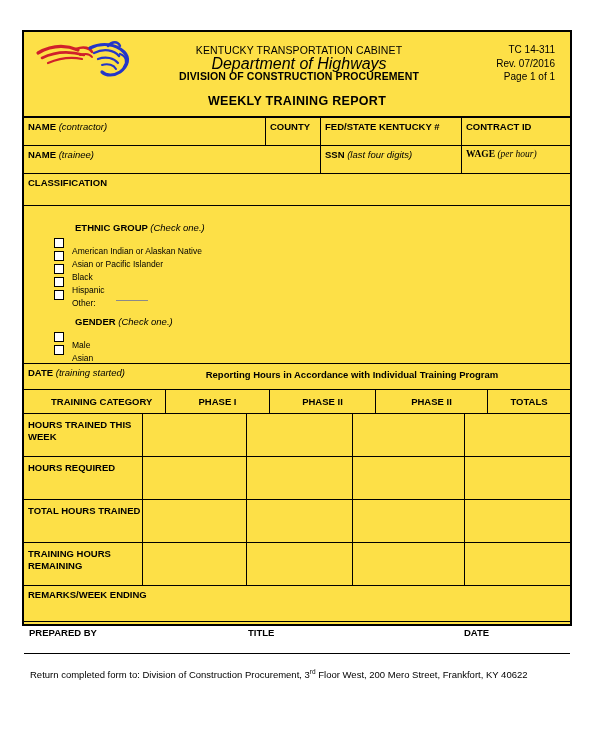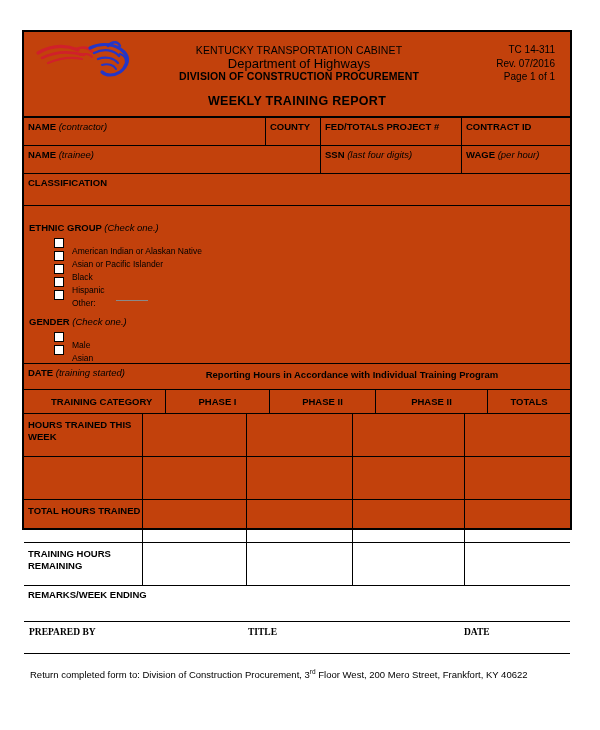--- a/index.html
+++ b/index.html
@@ -13,24 +13,24 @@
     font-family: "Liberation Sans", sans-serif;
     color: #000000;
     -webkit-font-smoothing: none;
   }
 
   .page {
     position: absolute;
     left: 22px;
     top: 30px;
     width: 550px;
-    height: 500px;
+    height: 596px;
     border: 2px solid #000;
     box-sizing: border-box;
-    background: #c2410c;
+    background: #fde047;
   }
 
   
   .header {
     position: relative;
     height: 86px;
     border-bottom: 2px solid #000;
     box-sizing: border-box;
   }
   .logo {
@@ -42,21 +42,21 @@
   }
   .agency {
     position: absolute;
     left: 130px;
     top: 12px;
     width: 290px;
     text-align: center;
     line-height: 13px;
   }
   .agency .l1 { font-size: 10.5px; letter-spacing: .1px; }
-  .agency .l2 { font-size: 13px; }
+  .agency .l2 { font-size: 16px; font-style: italic; }
   .agency .l3 { font-size: 10.5px; font-weight: bold; letter-spacing: .1px; }
   .doc-meta {
     position: absolute;
     right: 15px;
     top: 11px;
     text-align: right;
     font-size: 10px;
     line-height: 13.5px;
   }
   .form-title {
@@ -103,20 +103,21 @@
   .r-remarks { height: 36px; }
   .r-prep  { height: 32px; }
   .r-return { height: 40px; }
 
   
   .blk-title {
     position: absolute;
     font-size: 9.5px;
     font-weight: bold;
     white-space: nowrap;
+    margin-left: 46px;
   }
   .chk-row {
     position: absolute;
     height: 13px;
     font-size: 8.5px;
     font-weight: normal;
     white-space: nowrap;
   }
   .chk-box {
     position: absolute;
@@ -194,21 +195,20 @@
     white-space: nowrap;
   }
   .return-text sup { font-size: 6.5px; vertical-align: super; }
 
   .lbl-abs {
     position: absolute;
     top: 5px;
     font-size: 9.5px;
     font-weight: bold;
     white-space: nowrap;
-    font-family: Liberation Serif, serif;
   }
 </style>
 </head>
 <body>
 
 <div class="page">
 
   <div class="header">
 
     <div class="logo">
@@ -246,37 +246,37 @@
 
   <div class="row r-name1">
     <div class="cell" style="left:0;width:221px;">
       <span>NAME</span>
       <span class="it">(contractor)</span>
     </div>
     <div class="cell vline" style="left:221px;width:75px;margin-left:20px;">
       <span>COUNTY</span>
     </div>
     <div class="cell vline" style="left:296px;width:141px;">
-      <span>FED/TOTALS PROJECT #</span>
+      <span>FED/STATE KENTUCKY #</span>
     </div>
     <div class="cell vline" style="left:437px;right:0;">
       <span>CONTRACT ID</span>
     </div>
   </div>
 
   <div class="row r-name2">
     <div class="cell" style="left:0;width:296px;">
       <span>NAME</span>
       <span class="it">(trainee)</span>
     </div>
     <div class="cell vline" style="left:296px;width:141px;">
       <span>SSN</span>
       <span class="it">(last four digits)</span>
     </div>
-    <div class="cell vline" style="left:437px;right:0;">
+    <div class="cell vline" style="left:437px;right:0;font-family:Liberation Serif, serif;">
       <span>WAGE</span>
       <span class="it">(per hour)</span>
     </div>
   </div>
 
   <div class="row r-class">
     <div class="cell" style="left:0;right:0;">
       <span>CLASSIFICATION</span>
     </div>
   </div>
@@ -344,20 +344,23 @@
     <div class="dcell" style="left:0;width:118px;">
       <span class="rowlabel">HOURS TRAINED THIS WEEK</span>
     </div>
     <div class="dcell vline" style="left:118px;width:104px;"></div>
     <div class="dcell vline" style="left:222px;width:106px;"></div>
     <div class="dcell vline" style="left:328px;width:112px;"></div>
     <div class="dcell vline" style="left:440px;right:0;"></div>
   </div>
 
   <div class="row r-data">
+    <div class="dcell" style="left:0;width:118px;">
+      <span class="rowlabel">HOURS REQUIRED</span>
+    </div>
     <div class="dcell vline" style="left:118px;width:104px;"></div>
     <div class="dcell vline" style="left:222px;width:106px;"></div>
     <div class="dcell vline" style="left:328px;width:112px;"></div>
     <div class="dcell vline" style="left:440px;right:0;"></div>
   </div>
 
   <div class="row r-data">
     <div class="dcell" style="left:0;width:118px;">
       <span class="rowlabel">TOTAL HOURS TRAINED</span>
     </div>

